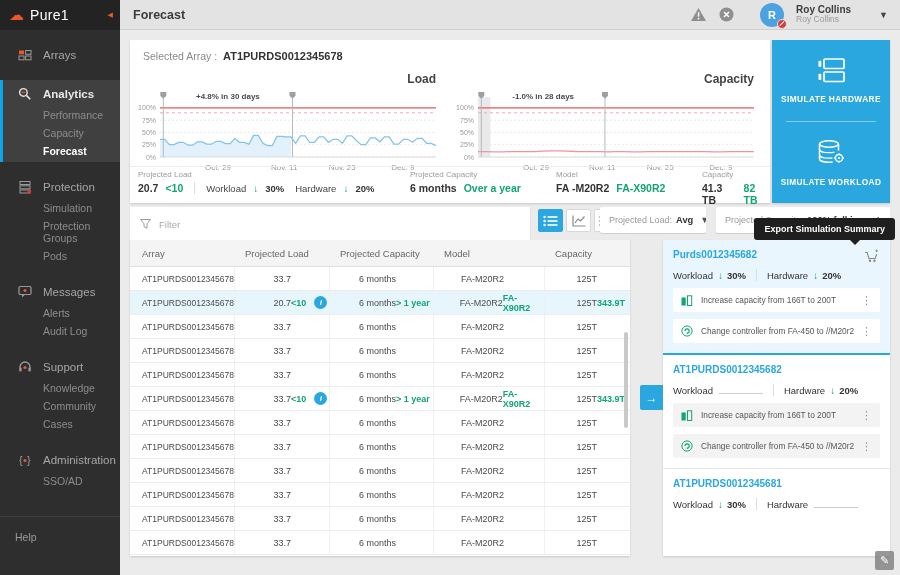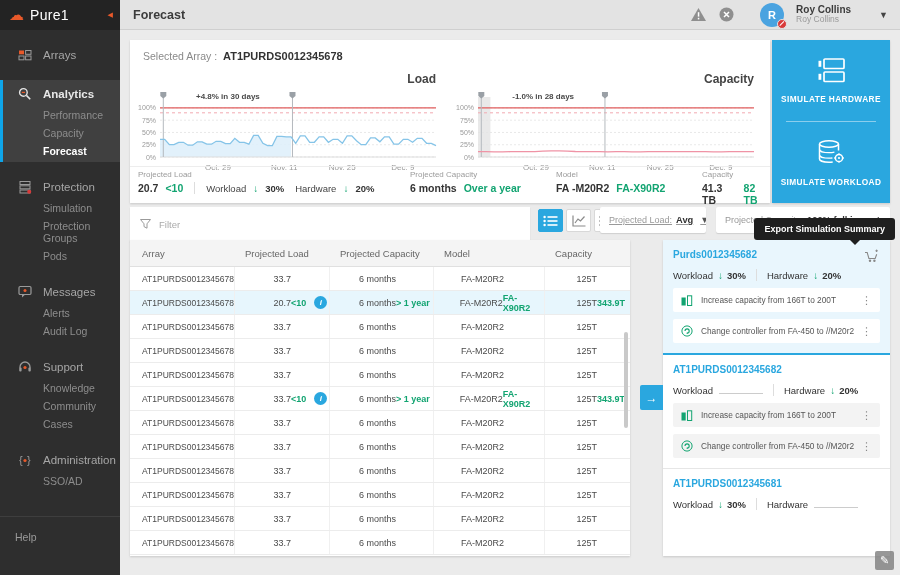--- a/index.html
+++ b/index.html
@@ -66,21 +66,21 @@
   
   .filter-box { position:absolute; left:10px; top:177px; width:400px; height:35px; background:#fff; box-shadow:0 1px 1px rgba(0,0,0,.12); display:flex; align-items:center; padding-left:10px; gap:8px; }
   .filter-box input { border:none; outline:none; flex:1; font-size:9.5px; color:#555; font-family:"Liberation Sans",sans-serif; background:transparent; }
   .filter-box input::placeholder { color:#aaa; }
   .toggles { position:absolute; left:418px; top:179px; display:flex; gap:3px; }
   .tg { width:25px; height:23px; background:#fff; border:1px solid #d8d8d8; border-radius:2px; display:flex; align-items:center; justify-content:center; cursor:pointer; }
   .tg.active { background:#2aa7df; border-color:#2aa7df; }
   .dropdown { position:absolute; top:177px; height:26px; background:#fff; box-shadow:0 1px 1px rgba(0,0,0,.12); border-radius:2px; display:flex; align-items:center; padding:0 9px; font-size:9px; color:#999; white-space:nowrap; overflow:hidden; cursor:pointer; }
   .dropdown b { color:#333; margin-left:4px; font-size:9.3px; }
   .dropdown .caret { margin-left:7px; color:#555; }
-  .dd-load { left:480px; width:106px;text-decoration:underline; }
+  .dd-load { left:480px; width:106px; }
   .dd-cap { left:596px; width:174px; }
 
   
   .tooltip { position:absolute; right:5px; top:188px; background:#1f1f1f; color:#fff; font-size:9px; font-weight:bold; padding:6px 10px; border-radius:3px; z-index:8; }
   .tooltip:after { content:""; position:absolute; left:68%; bottom:-5px; border:5px solid transparent; border-top-color:#1f1f1f; border-bottom:none; }
 
   
   .table-card { position:absolute; left:10px; top:210px; width:500px; height:316px; overflow:hidden; }
   .t-head { display:flex; height:27px; background:#f4f4f4; border-bottom:1px solid #e0e0e0; }
   .t-hcell { font-size:9.5px; color:#666; padding-left:12px; line-height:27px; }

